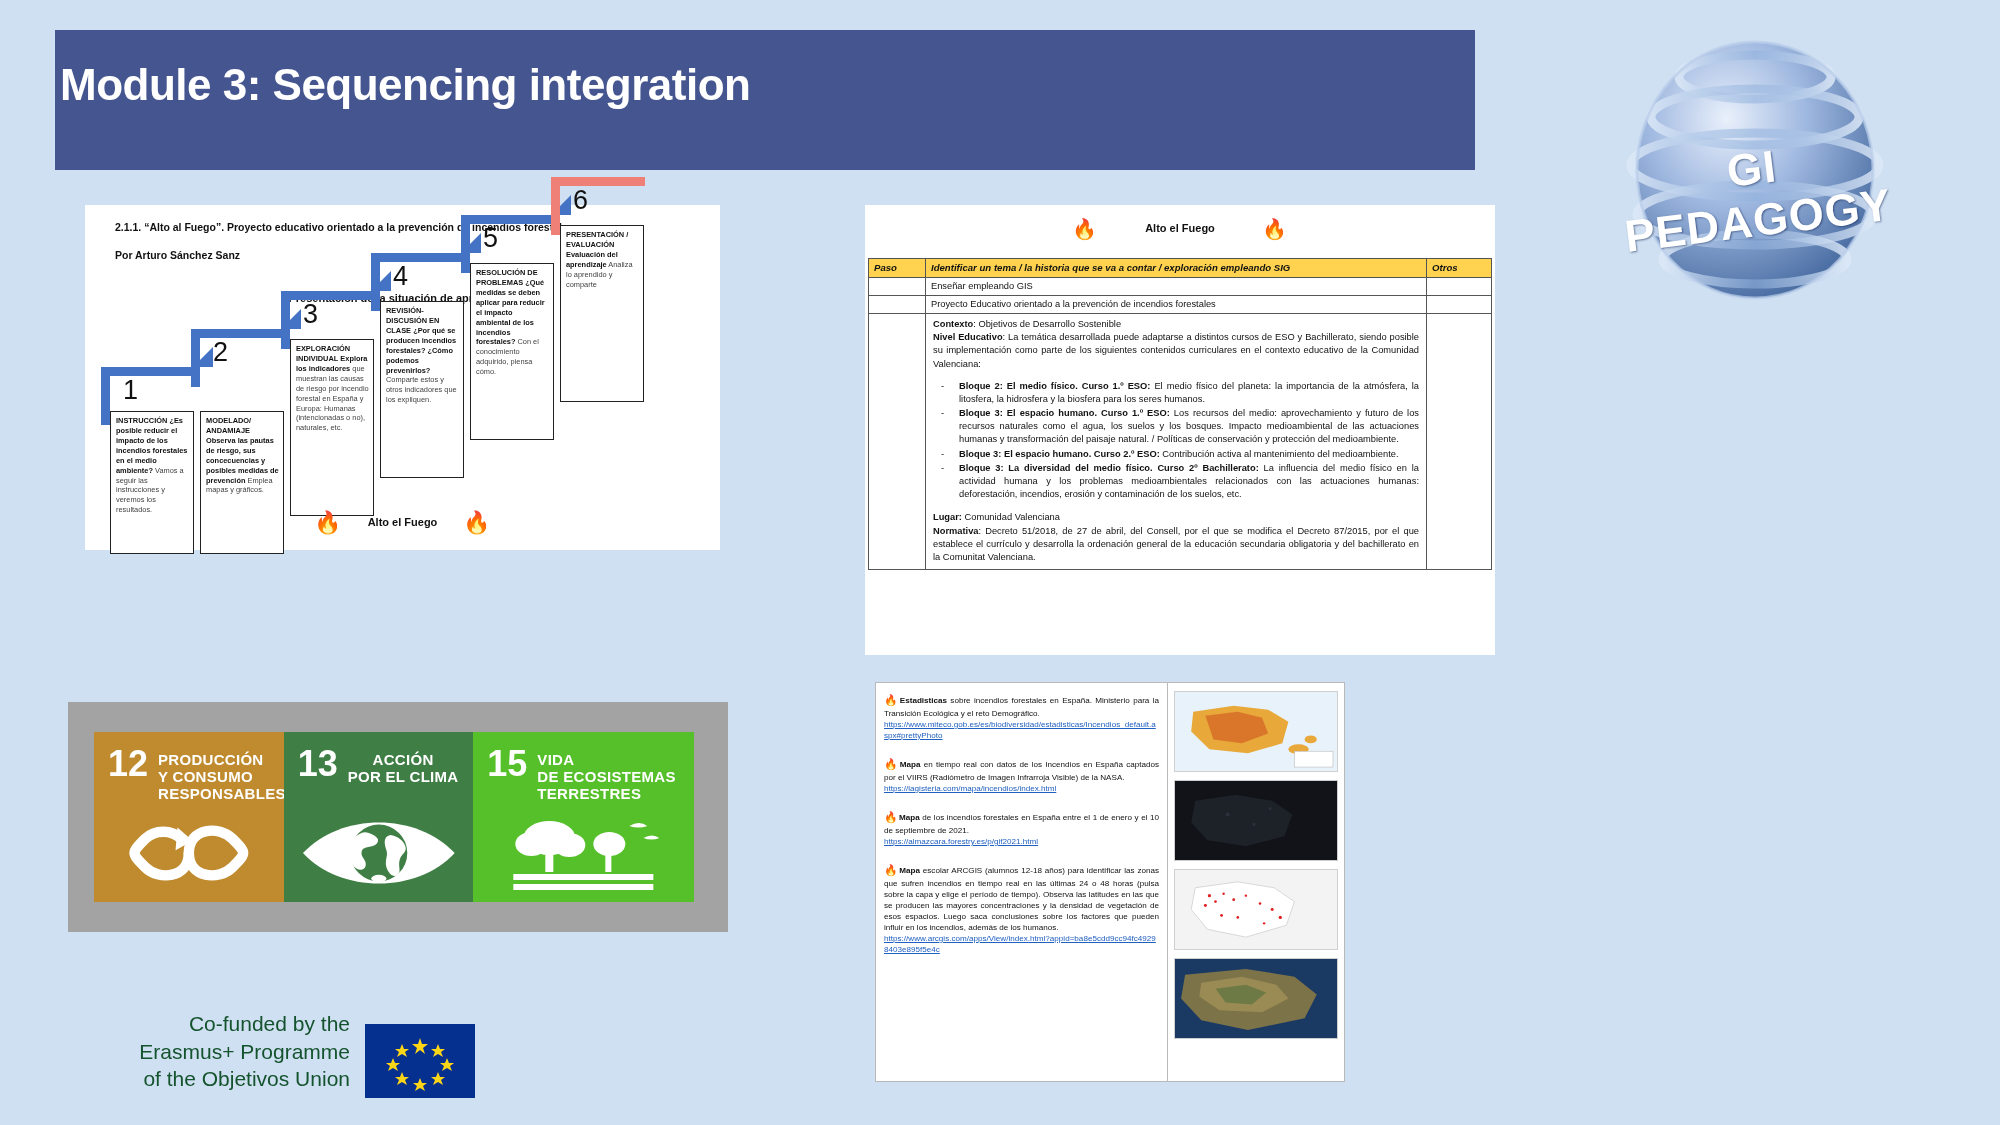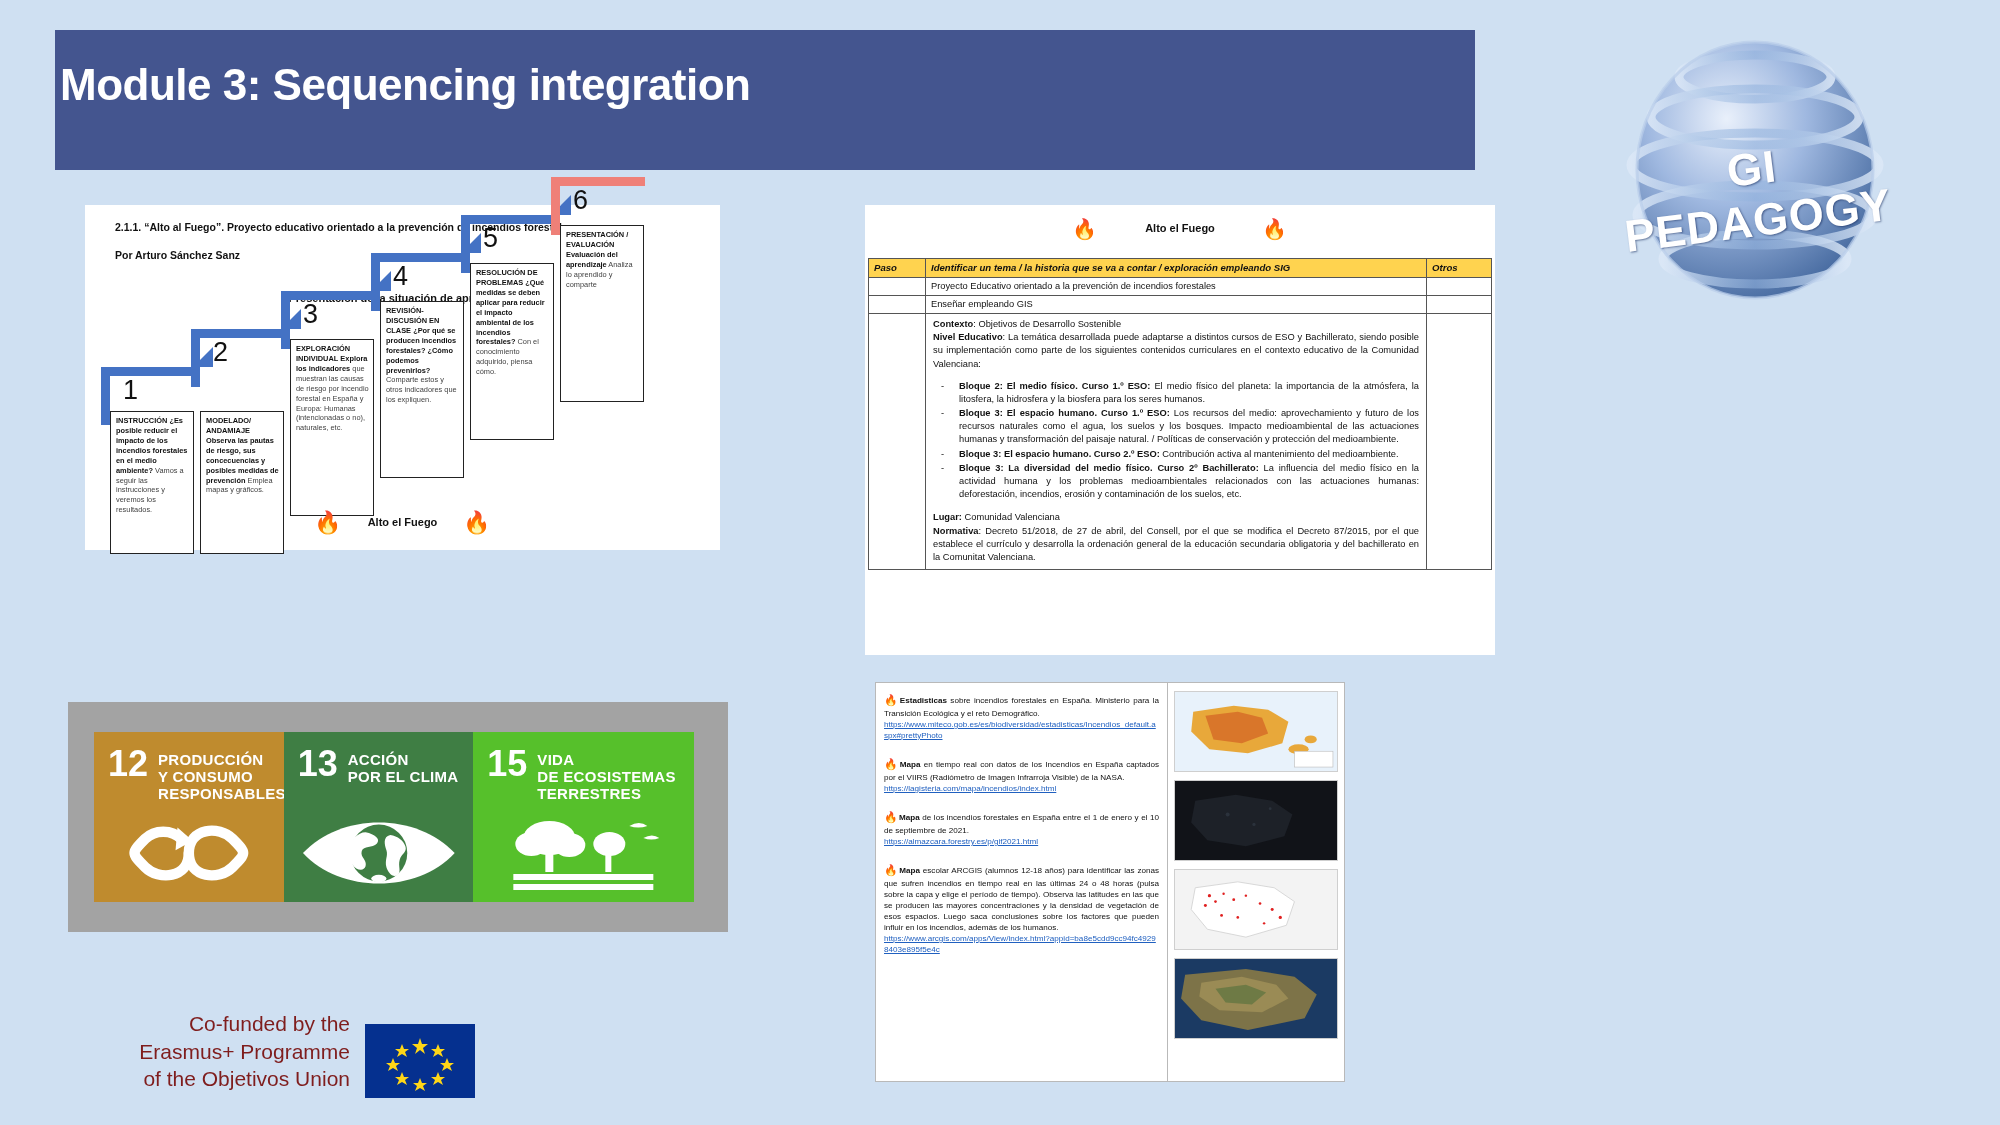--- a/index.html
+++ b/index.html
@@ -59,21 +59,21 @@
   }
   .sdg-row{position:absolute;left:26px;top:30px;width:600px;height:170px;display:flex;}
   .sdg{flex:1;position:relative;}
   .sdg .n{position:absolute;left:14px;top:16px;font-size:36px;font-weight:bold;color:#fff;line-height:.9;}
   .sdg .t{position:absolute;left:64px;top:20px;font-size:15px;font-weight:bold;color:#fff;line-height:1.12;letter-spacing:.3px;}
   .sdg .gfx{position:absolute;left:0;bottom:10px;width:100%;height:78px;}
 
   
   .erasmus{position:absolute;left:80px;top:1010px;width:400px;height:90px;}
   .erasmus .lines{position:absolute;left:0;top:0;width:270px;text-align:right;
-    color:#7f1d1d;font-size:21px;line-height:1.32;}
+    color:#14532d;font-size:21px;line-height:1.32;}
   .euflag{position:absolute;left:285px;top:14px;width:110px;height:74px;background:#05308f;}
 
   
   .doc-right{
     position:absolute;left:865px;top:205px;width:630px;height:450px;background:#fff;
   }
   .tbl-title{position:absolute;left:0;top:12px;width:630px;text-align:center;font-size:11px;font-weight:bold;color:#111;}
   .tbl-title .flame{margin:0 48px;font-size:20px;}
   .tbl{position:absolute;left:3px;top:53px;width:624px;border-collapse:collapse;table-layout:fixed;}
   .tbl td{border:1px solid #555;padding:2px 5px;font-size:9.3px;color:#111;vertical-align:top;line-height:1.42;}
@@ -236,21 +236,21 @@
 RESPONSABLES</div>
       <svg class="gfx" viewBox="0 0 200 78">
         <g fill="none" stroke="#fff" stroke-width="11" stroke-linecap="round">
           <path d="M100 39 C100 12 132 10 146 24 C161 39 161 39 146 54 C132 68 100 66 100 39 Z"></path>
           <path d="M100 39 C100 66 68 68 54 54 C39 39 39 39 54 24 C64 14 82 14 92 24"></path>
         </g>
         <polygon points="88,12 104,26 86,36" fill="#fff"></polygon>
       </svg>
     </div>
 
-    <div class="sdg" style="background:#3f7e44;">
+    <div class="sdg" style="background:#3f7e44;text-align:center;">
       <div class="n">13</div>
       <div class="t" style="white-space:pre-line;">ACCIÓN
 POR EL CLIMA</div>
       <svg class="gfx" viewBox="0 0 200 78">
         <path d="M20 39 C60 -4 140 -4 180 39 C140 82 60 82 20 39 Z" fill="#fff"></path>
         <circle cx="100" cy="39" r="30" fill="#3f7e44"></circle>
         <g fill="#fff">
           <path d="M86 17 c10 2 16 7 12 12 c-5 5 -14 2 -16 8 c-2 7 6 9 4 16 c-2 6 -10 4 -14 -2 c-5 -8 -4 -22 2 -28 c4 -4 8 -6 12 -6z"></path>
           <path d="M112 20 c8 1 14 6 16 12 c2 6 -4 8 -6 14 c-2 7 2 12 -2 16 c-5 4 -10 -2 -12 -8 c-2 -8 2 -12 0 -18 c-2 -6 -4 -14 4 -16z"></path>
           <ellipse cx="100" cy="66" rx="8" ry="4"></ellipse>
@@ -311,26 +311,26 @@
 
   <table class="tbl">
     <tbody>
         <tr class="head">
       <td class="c-paso">Paso</td>
       <td>Identificar un tema / la historia que se va a contar / exploración empleando SIG</td>
       <td class="c-otros">Otros</td>
     </tr>
     <tr>
       <td class="c-paso"></td>
-      <td>Proyecto Educativo orientado a la prevención de incendios forestales</td>
+      <td>Enseñar empleando GIS</td>
       <td class="c-otros"></td>
     </tr>
     <tr>
       <td class="c-paso"></td>
-      <td>Enseñar empleando GIS</td>
+      <td>Proyecto Educativo orientado a la prevención de incendios forestales</td>
       <td class="c-otros"></td>
     </tr>
     <tr>
       <td class="c-paso"></td>
       <td class="bigcell">
         <p><b>Contexto</b><span>: Objetivos de Desarrollo Sostenible</span></p>
         <p><b>Nivel Educativo</b><span>: La temática desarrollada puede adaptarse a distintos cursos de ESO y Bachillerato, siendo posible su implementación como parte de los siguientes contenidos curriculares en el contexto educativo de la Comunidad Valenciana:</span></p>
         <ul class="bullets">
           <li><b>Bloque 2: El medio físico. Curso 1.º ESO:</b><span> El medio físico del planeta: la importancia de la atmósfera, la litosfera, la hidrosfera y la biosfera para los seres humanos.</span></li>
           <li><b>Bloque 3: El espacio humano. Curso 1.º ESO:</b><span> Los recursos del medio: aprovechamiento y futuro de los recursos naturales como el agua, los suelos y los bosques. Impacto medioambiental de las actuaciones humanas y transformación del paisaje natural. / Políticas de conservación y protección del medioambiente.</span></li>

